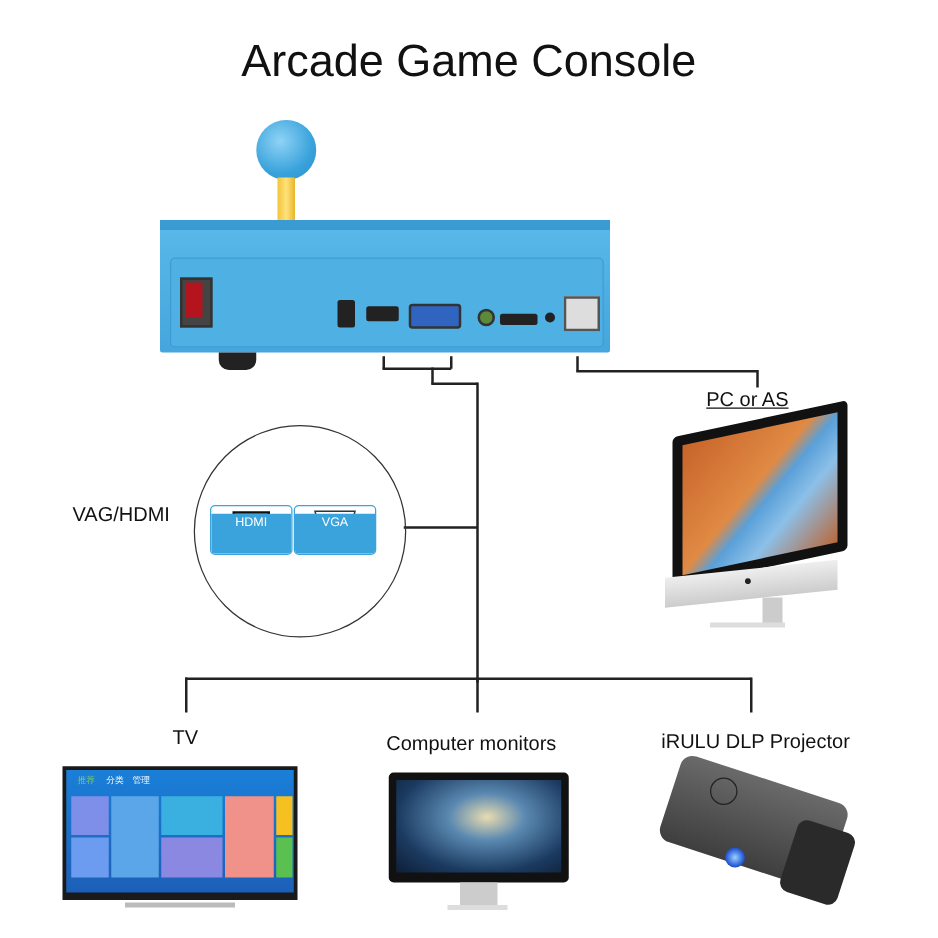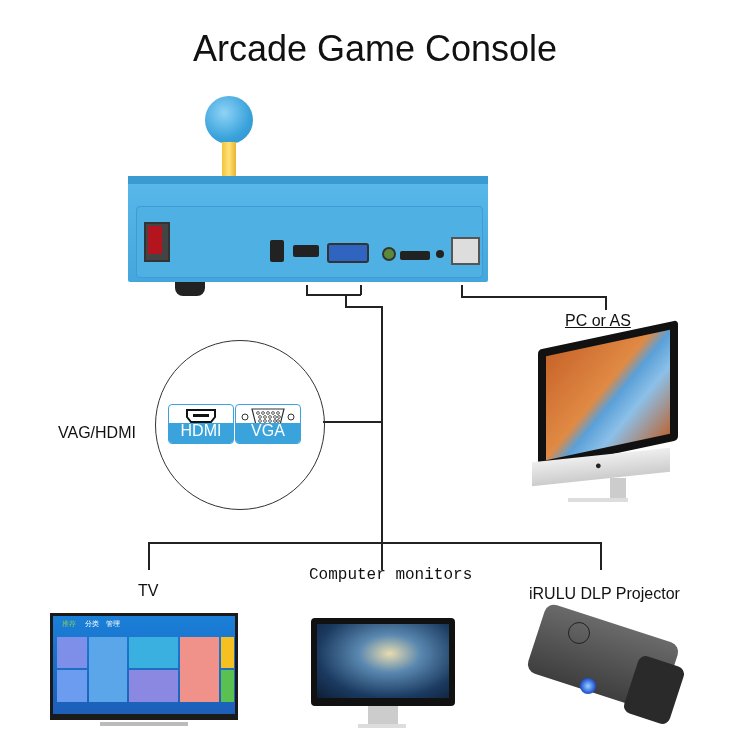--- a/index.html
+++ b/index.html
@@ -19,21 +19,21 @@
   .switch-inner { left:148px; top:226px; width:14px; height:28px; background:#b4141e; }
   .foot { left:175px; top:282px; width:30px; height:14px; background:#222; border-radius:0 0 8px 8px; }
   .port { background:#222; border-radius:2px; }
   .vga-port { left:327px; top:243px; width:38px; height:16px; background:#2f64c0; border-radius:3px; border:2px solid #333; }
   .audio { left:382px; top:247px; width:10px; height:10px; border-radius:50%; background:#5a8a3a; border:2px solid #333; }
   .usb { left:451px; top:237px; width:25px; height:24px; background:#ddd; border:2px solid #555; }
 
   
   .circle { left:155px; top:340px; width:168px; height:168px; border-radius:50%; border:1.5px solid #333; }
   .badge { width:64px; height:38px; border:1.5px solid #3aa3dc; border-radius:4px; background:#fff; overflow:hidden; }
-  .badge-label { position:absolute; bottom:0; left:0; right:0; height:20px; background:#3aa3dc; color:#fff; font-size:16px; line-height:16px; text-align:center; }
+  .badge-label { position:absolute; bottom:0; left:0; right:0; height:32px; background:#3aa3dc; color:#fff; font-size:10px; line-height:16px; text-align:center; }
 
   
   .imac-screen { left:538px; top:335px; width:140px; height:120px; background:#111; transform:skewY(-12deg); border-radius:4px; }
   .imac-img { left:546px; top:343px; width:124px; height:104px; background:linear-gradient(135deg,#c8642a 0%,#e08a44 45%,#5aa0d8 55%,#8cc0e8 70%,#b9683a 100%); transform:skewY(-12deg); }
   .imac-chin { left:532px; top:455px; width:138px; height:24px; background:linear-gradient(#eee,#ccc); transform:skewY(-6deg); }
   .imac-stand { left:610px; top:478px; width:16px; height:22px; background:#ccc; }
   .imac-base { left:568px; top:498px; width:60px; height:4px; background:#ddd; }
 
   .tv-frame { left:50px; top:613px; width:188px; height:107px; background:#1a1a1a; }
   .tv-screen { left:53px; top:616px; width:182px; height:98px; background:linear-gradient(#1a7fd8,#1d5fb8); }
@@ -95,21 +95,21 @@
 <div class="abs label" style="left:565px;top:312px;text-decoration:underline;">PC or AS</div>
 <div>
   <div class="abs imac-screen"></div>
   <div class="abs imac-img"></div>
   <div class="abs imac-chin"></div>
   <div class="abs" style="left:595px;top:459px;font-size:11px;color:#222;">●</div>
   <div class="abs imac-stand"></div>
   <div class="abs imac-base"></div>
 </div>
 
-<div class="abs label" style="left:58px;top:424px;text-align:center;">VAG/HDMI</div>
+<div class="abs label" style="left:58px;top:404px;text-align:center;">VAG/HDMI</div>
 <div class="abs circle"></div>
 <div class="abs badge" style="left:168px;top:404px;">
   <svg class="abs" style="left:16px;top:3px;" width="32" height="16" viewBox="0 0 32 16">
     <path d="M2 2 H30 V9 L26 14 H6 L2 9 Z" fill="none" stroke="#111" stroke-width="2"></path>
     <rect x="8" y="6" width="16" height="3" fill="#111"></rect>
   </svg>
   <div class="badge-label">HDMI</div>
 </div>
 <div class="abs badge" style="left:235px;top:404px;">
   <svg class="abs" style="left:4px;top:2px;" width="56" height="20" viewBox="0 0 56 20">
@@ -148,21 +148,21 @@
   <div class="tile" style="left:57px;top:670px;width:30px;height:32px;background:#6c9cf0;"></div>
   <div class="tile" style="left:89px;top:637px;width:38px;height:65px;background:#5aa6e8;"></div>
   <div class="tile" style="left:129px;top:637px;width:49px;height:31px;background:#3ab0e0;"></div>
   <div class="tile" style="left:129px;top:670px;width:49px;height:32px;background:#8a88e0;"></div>
   <div class="tile" style="left:180px;top:637px;width:39px;height:65px;background:#f0928a;"></div>
   <div class="tile" style="left:221px;top:637px;width:13px;height:31px;background:#f5c020;"></div>
   <div class="tile" style="left:221px;top:670px;width:13px;height:32px;background:#5ac050;"></div>
   <div class="abs tv-stand"></div>
 </div>
 
-<div class="abs label" style="left:309px;top:566px;font-family:Liberation Mono, monospace;">Computer monitors</div>
+<div class="abs label" style="left:309px;top:587px;">Computer monitors</div>
 <div>
   <div class="abs mon-frame"></div>
   <div class="abs mon-screen"></div>
   <div class="abs mon-stand"></div>
   <div class="abs mon-base"></div>
 </div>
 
 <div class="abs label" style="left:529px;top:585px;text-align:right;">iRULU DLP Projector</div>
 <div>
   <div class="abs proj-body"></div>

